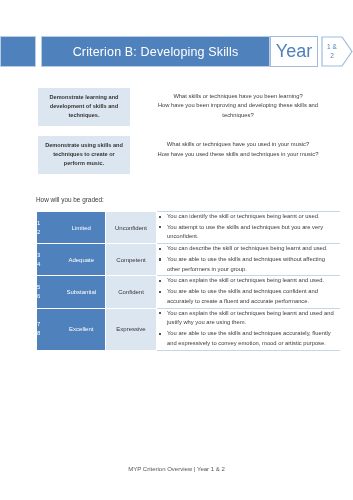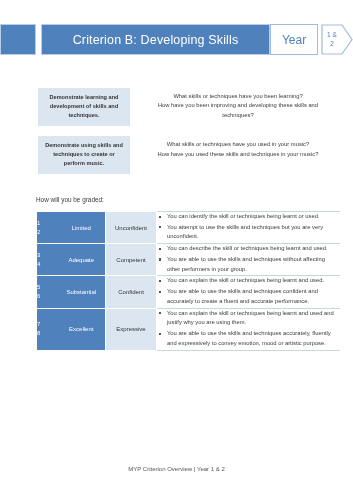--- a/index.html
+++ b/index.html
@@ -20,21 +20,21 @@
   .page {
     position: absolute;
     inset: 0;
     background: #ffffff;
   }
 
   
   .header-band {
     position: absolute;
     left: 0;
-    top: 24px;
+    top: 36px;
     width: 353px;
     height: 31px;
     display: flex;
     align-items: stretch;
   }
   .header-stub {
     width: 36px;
     background: #4f81bd;
     border: 1px solid #b9cde5;
     box-sizing: border-box;
@@ -57,21 +57,21 @@
   .header-year {
     flex: 0 0 auto;
     width: 48px;
     background: #ffffff;
     border: 1px solid #9fbbdd;
     box-sizing: border-box;
     display: flex;
     align-items: center;
     justify-content: center;
     color: #4f81bd;
-    font-size: 12px;
+    font-size: 18px;
   }
   .header-yeargap { width: 3px; flex: 0 0 auto; }
   .header-badge {
     flex: 0 0 auto;
     width: 32px;
     position: relative;
   }
   .header-badge svg {
     position: absolute;
     left: 0;

